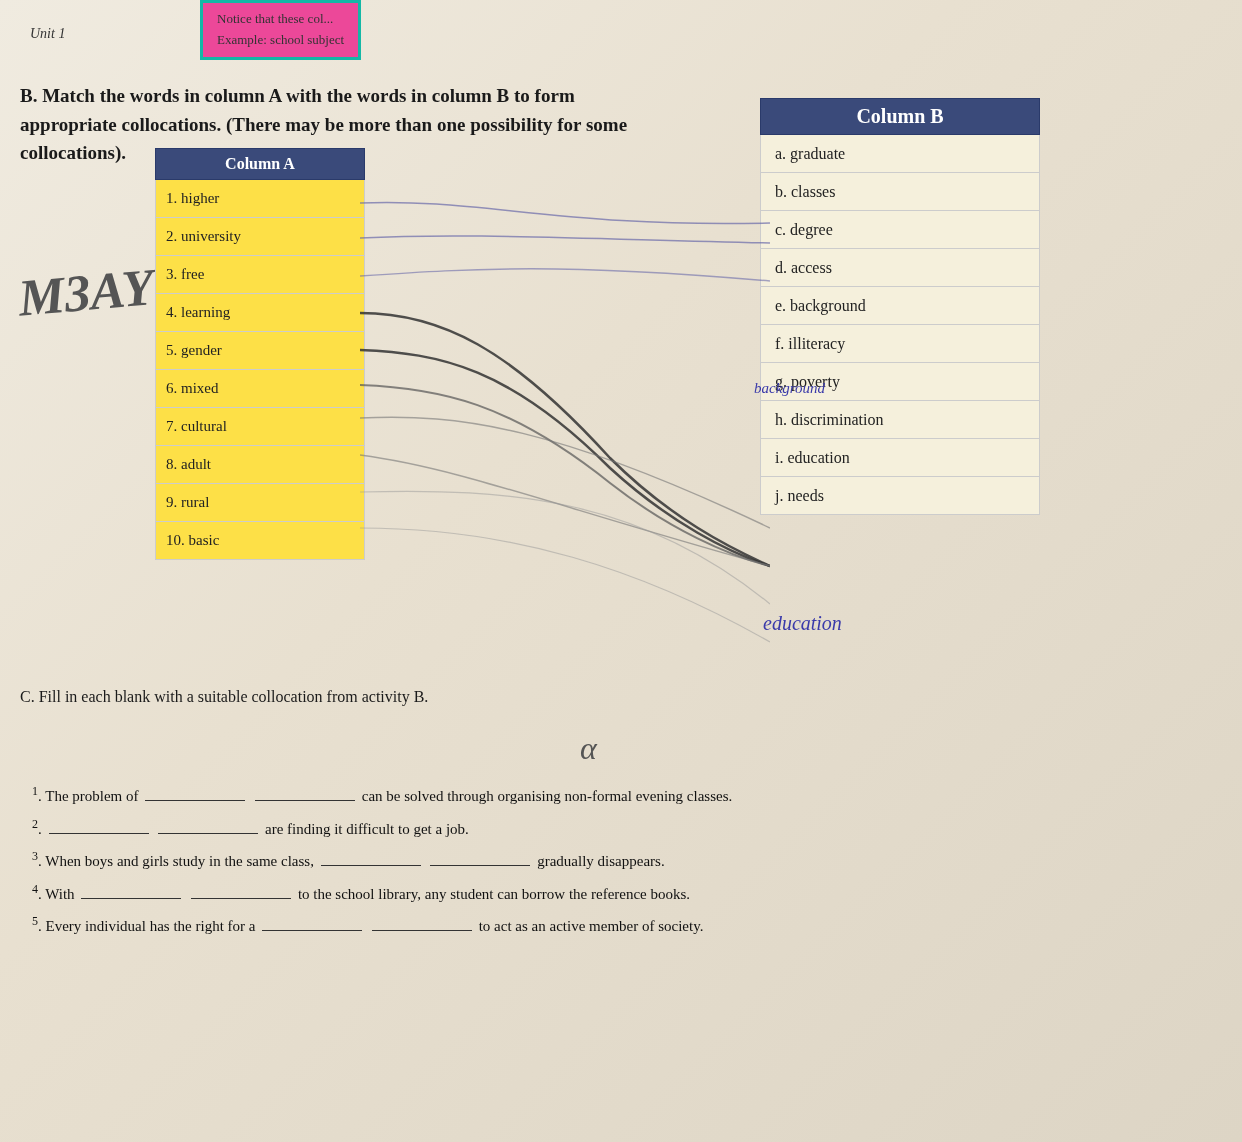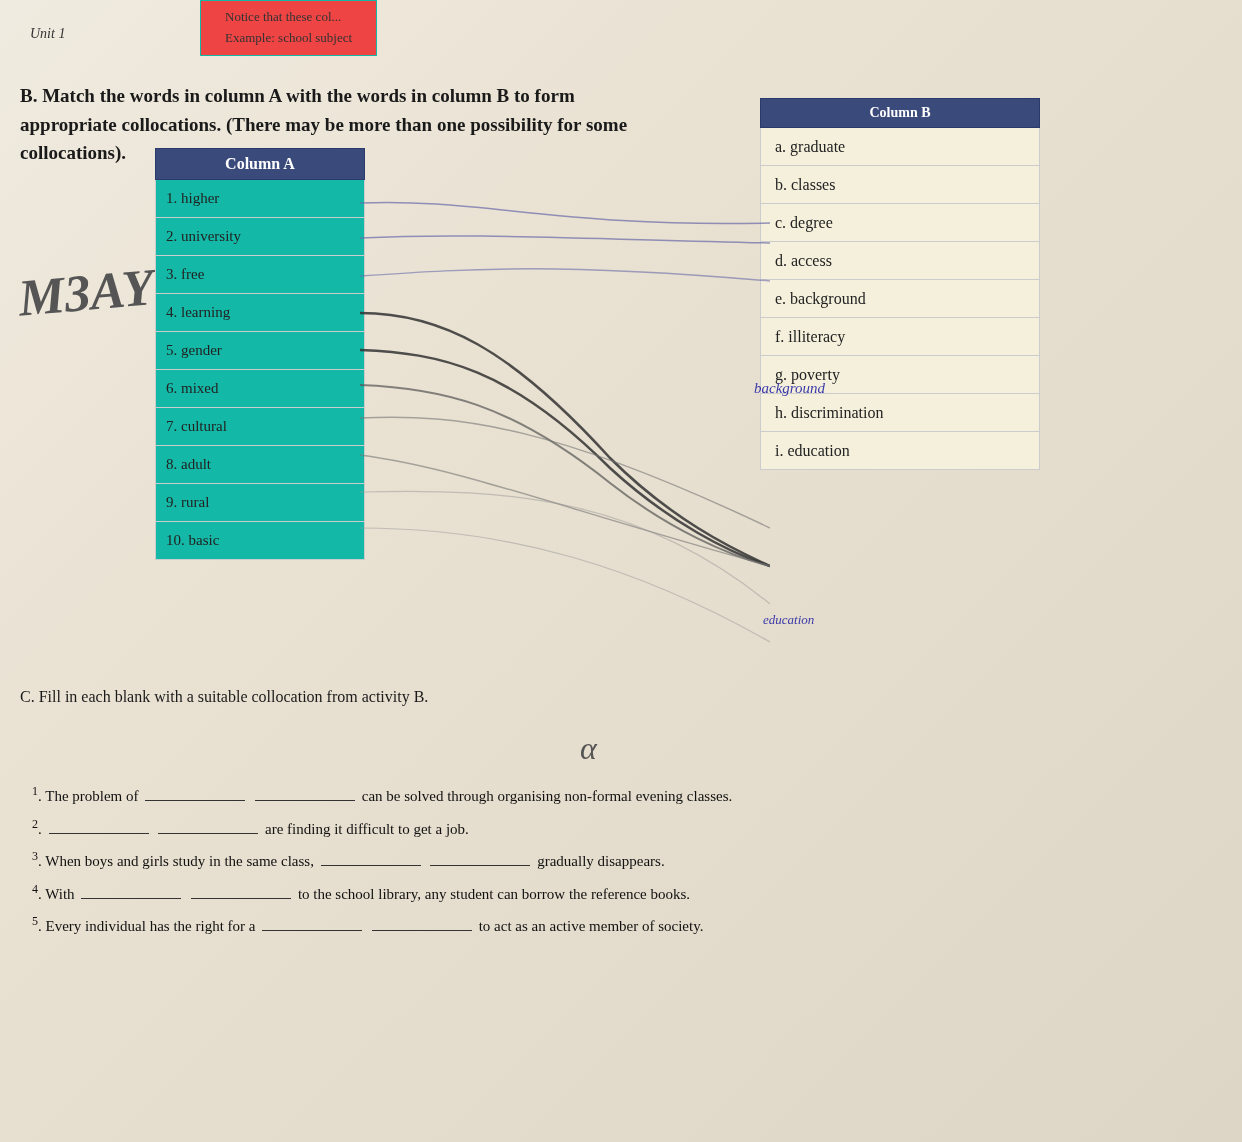--- a/index.html
+++ b/index.html
@@ -25,23 +25,23 @@
       font-size: 14px;
       font-style: italic;
       color: #333;
       margin-top: 16px;
     }
 
     .notice-box {
       position: absolute;
       top: 0px;
       left: 200px;
-      background: #ef4444;
-      border: 1px solid #14b8a6;
-      padding: 6px 24px;
+      background: #ec4899;
+      border: 3px solid #14b8a6;
+      padding: 6px 14px;
       font-size: 13px;
       color: #333;
       line-height: 1.6;
     }
 
     .instruction-b {
       position: absolute;
       top: 82px;
       left: 20px;
       width: 620px;
@@ -85,21 +85,21 @@
       background: #3a4a7a;
       color: #fff;
       text-align: center;
       font-size: 16px;
       font-weight: bold;
       padding: 6px 2px;
       border: 1px solid #2a3a6a;
     }
 
     .col-a-row {
-      background: #14b8a6;
+      background: #fde047;
       border: 1px solid #ccc;
       border-top: none;
       padding: 5px 10px;
       font-size: 15px;
       color: #222;
       min-height: 38px;
       display: flex;
       align-items: center;
     }
 
@@ -108,21 +108,21 @@
       position: absolute;
       top: 98px;
       left: 760px;
       width: 280px;
     }
 
     .col-header-b {
       background: #3a4a7a;
       color: #fff;
       text-align: center;
-      font-size: 14px;
+      font-size: 20px;
       font-weight: bold;
       padding: 6px 10px;
       border: 1px solid #2a3a6a;
     }
 
     .col-b-row {
       background: #f5f0dc;
       border: 1px solid #ccc;
       border-top: none;
       padding: 5px 14px;
@@ -229,20 +229,21 @@
   <div class="col-header-b">Column B</div>
   <div class="col-b-row">a. graduate</div>
   <div class="col-b-row">b. classes</div>
   <div class="col-b-row">c. degree</div>
   <div class="col-b-row">d. access</div>
   <div class="col-b-row">e. background</div>
   <div class="col-b-row">f. illiteracy</div>
   <div class="col-b-row">g. poverty</div>
   <div class="col-b-row">h. discrimination</div>
   <div class="col-b-row">i. education</div>
+  <div class="col-b-row">j. needs</div>
 </div>
 
 <svg class="lines-svg" viewBox="0 0 410 520" xmlns="http://www.w3.org/2000/svg">
 
   <path d="M 0,55 C 120,50 200,80 410,75" stroke="#6a6aaa" stroke-width="1.5" fill="none" opacity="0.7"></path>
 
   <path d="M 0,90 C 100,85 200,90 410,95" stroke="#6a6aaa" stroke-width="1.5" fill="none" opacity="0.7"></path>
 
   <path d="M 0,128 C 120,120 200,115 410,133" stroke="#6a6aaa" stroke-width="1.5" fill="none" opacity="0.6"></path>
 
@@ -297,13 +298,13 @@
     <sup class="superscript-num">5</sup>. Every individual has the right for a
     <span class="blank"></span>
     <span class="blank"></span>
     to act as an active member of society.
   </div>
 
 </div>
 
 <div style="position:absolute; top:380px; left:754px; font-family:cursive; font-style:italic; font-size:15px; color:#3a3aaa; pointer-events:none;">background</div>
 
-<div style="position:absolute; top:612px; left:763px; font-family:cursive; font-style:italic; font-size:13px; color:#3a3aaa; pointer-events:none;">education</div>
+<div style="position:absolute; top:612px; left:763px; font-family:cursive; font-style:italic; font-size:20px; color:#3a3aaa; pointer-events:none;">education</div>
 
 </body></html>

